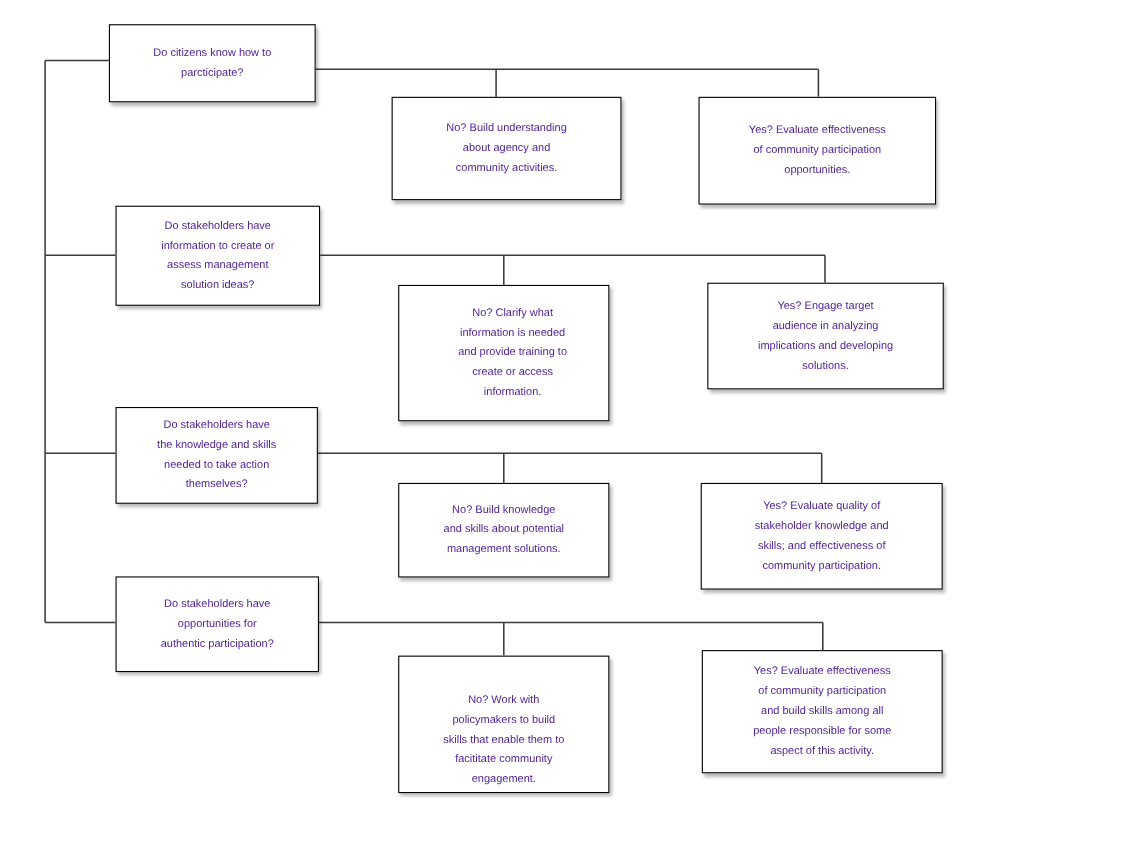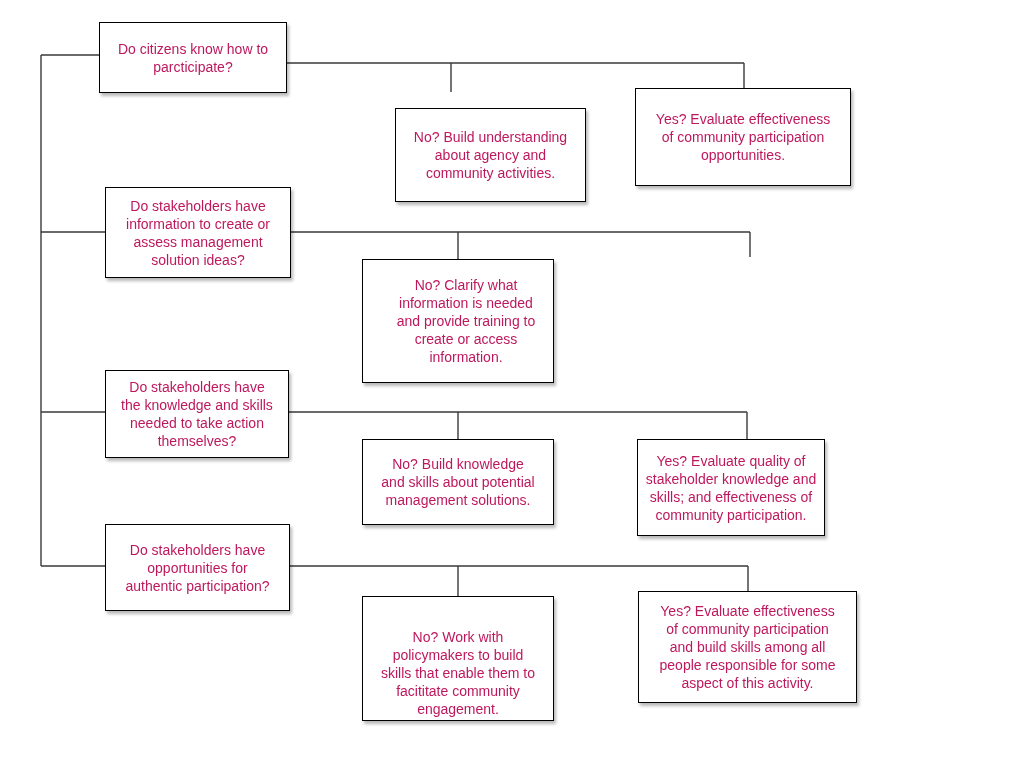--- a/index.html
+++ b/index.html
@@ -30,38 +30,38 @@
     box-shadow: 2px 3px 3px rgba(0,0,0,0.28);
     display: flex;
     align-items: center;
     justify-content: center;
     box-sizing: border-box;
     padding: 2px 4px;
   }
   .box-text {
     white-space: pre-line;
     text-align: center;
-    font-size: 14px;
+    font-size: 10px;
     line-height: 18px;
-    color: #be185d;
+    color: #4c1d95;
   }
   
   .q1 { left: 99px;  top: 22px;  width: 188px; height: 71px; }
   .q2 { left: 105px; top: 187px; width: 186px; height: 91px; }
   .q3 { left: 105px; top: 370px; width: 184px; height: 88px; }
   .q4 { left: 105px; top: 524px; width: 185px; height: 87px; }
   
-  .no1 { left: 356px; top: 108px;  width: 191px; height: 94px; margin-left: 39px; }
+  .no1 { left: 356px; top: 88px;  width: 209px; height: 94px; }
   .no2 { left: 362px; top: 259px; width: 192px; height: 124px; padding-left: 20px; }
   .no3 { left: 362px; top: 439px; width: 192px; height: 86px; align-items: center; }
   .no4 { left: 362px; top: 596px; width: 192px; height: 125px; align-items: flex-end; }
   
   .yes1 { left: 635px; top: 88px;  width: 216px; height: 98px; }
   .yes2 { left: 643px; top: 257px; width: 215px; height: 97px; }
-  .yes3 { left: 637px; top: 439px; width: 188px; height: 97px; }
+  .yes3 { left: 637px; top: 439px; width: 220px; height: 97px; }
   .yes4 { left: 638px; top: 591px; width: 219px; height: 112px; }
 </style>
 </head>
 <body>
 
 <div class="canvas">
 
   <svg class="connectors" viewBox="0 0 1024 768" xmlns="http://www.w3.org/2000/svg">
     <g fill="none" stroke="#3a3a3a" stroke-width="1.4">
       <path d="M 41 55 L 41 566"></path>
@@ -93,20 +93,26 @@
 assess management
 solution ideas?</span>
   </div>
   <div class="box no2">
     <span class="box-text">No? Clarify what
 information is needed
 and provide training to
 create or access
 information.</span>
   </div>
+  <div class="box yes2">
+    <span class="box-text">Yes? Engage target
+audience in analyzing
+implications and developing
+solutions.</span>
+  </div>
 
   <div class="box q3">
     <span class="box-text">Do stakeholders have
 the knowledge and skills
 needed to take action
 themselves?</span>
   </div>
   <div class="box no3">
     <span class="box-text">No? Build knowledge
 and skills about potential

